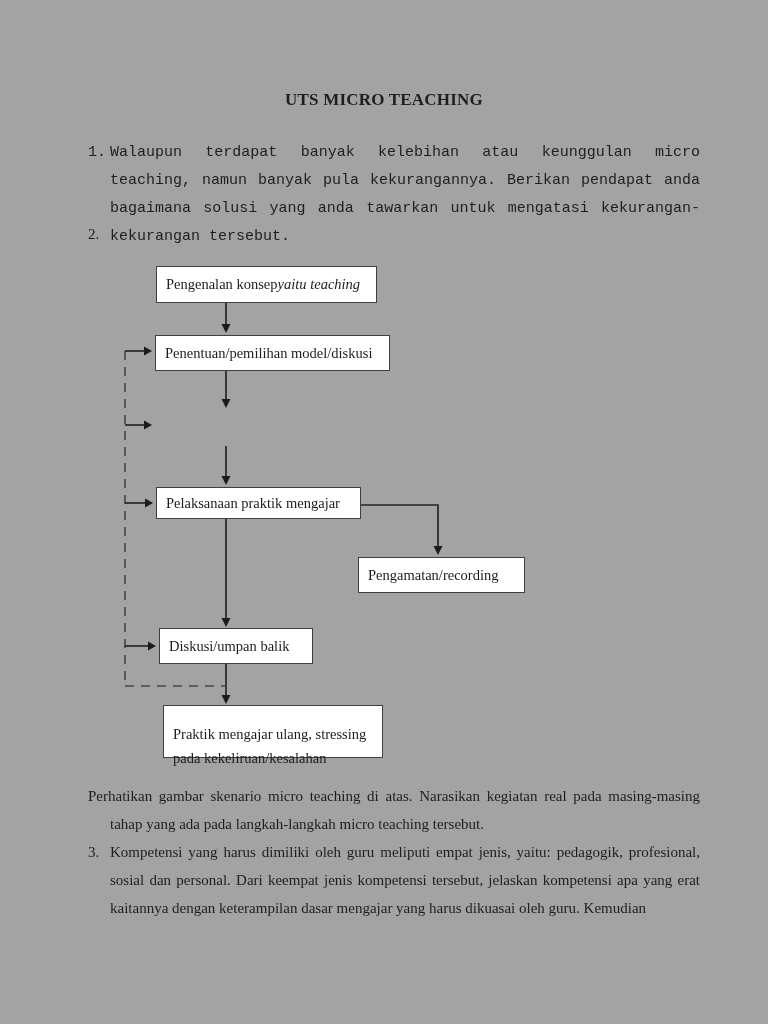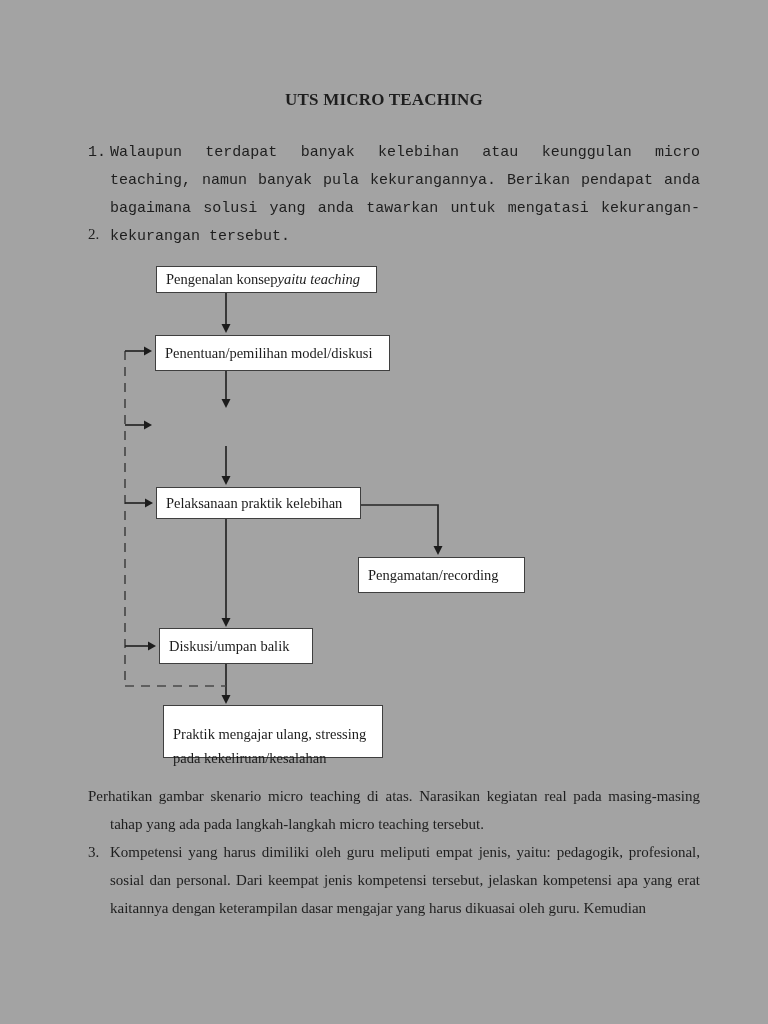--- a/index.html
+++ b/index.html
@@ -25,21 +25,21 @@
   #q2   { top:220px; width:40px; text-align:left; }
   #note { top:782px; }
   #q3   { top:838px; }
 
   
   .fbox {
     position:absolute; box-sizing:border-box; background:#ffffff;
     border:1.5px solid #3f3f3f; font-size:14.5px; color:#1c1c1c;
     display:flex; align-items:center; padding-left:9px; white-space:nowrap;
   }
-  #b1 { left:156px; top:266px; width:221px; height:27px; }
+  #b1 { left:156px; top:266px; width:221px; height:37px; }
   #b2 { left:155px; top:335px; width:235px; height:36px; }
   #b3 { left:155px; top:410px; width:200px; height:36px; }
   #b4 { left:156px; top:487px; width:205px; height:32px; }
   #b5 { left:358px; top:557px; width:167px; height:36px; }
   #b6 { left:159px; top:628px; width:154px; height:36px; }
   #b7 { left:163px; top:705px; width:220px; height:53px;
         display:block; padding-top:16px; line-height:24px; }
   #b7 span { display:block; }
 
   svg.connectors { position:absolute; left:0; top:0; pointer-events:none; }
@@ -104,21 +104,21 @@
       <path class="sline" d="M125 646 H148"></path>
         <polygon class="ahead" points="148,641.5 148,650.5 156,646"></polygon>
     </g>
   </svg>
 
   <div class="fbox" id="b1">
       <span>Pengenalan konsep </span>
       <i>yaitu teaching</i>
     </div>
   <div class="fbox" id="b2">Penentuan/pemilihan model/diskusi</div>
-  <div class="fbox" id="b4">Pelaksanaan praktik kelebihan</div>
+  <div class="fbox" id="b4">Pelaksanaan praktik mengajar</div>
   <div class="fbox" id="b5">Pengamatan/recording</div>
   <div class="fbox" id="b6">Diskusi/umpan balik</div>
   <div class="fbox" id="b7">
       <span>Praktik mengajar ulang, stressing</span>
       <span>pada kekeliruan/kesalahan</span>
     </div>
 
   <div class="para hang" id="note">Perhatikan gambar skenario micro teaching di atas. Narasikan kegiatan real pada masing-masing tahap yang ada pada langkah-langkah micro teaching tersebut.</div>
 
   <div class="para hang" id="q3"><span class="num">3.</span><span>Kompetensi yang harus dimiliki oleh guru meliputi empat jenis, yaitu: pedagogik, profesional, sosial dan personal. Dari keempat jenis kompetensi tersebut, jelaskan kompetensi apa yang erat kaitannya dengan keterampilan dasar mengajar yang harus dikuasai oleh guru. Kemudian</span></div>

